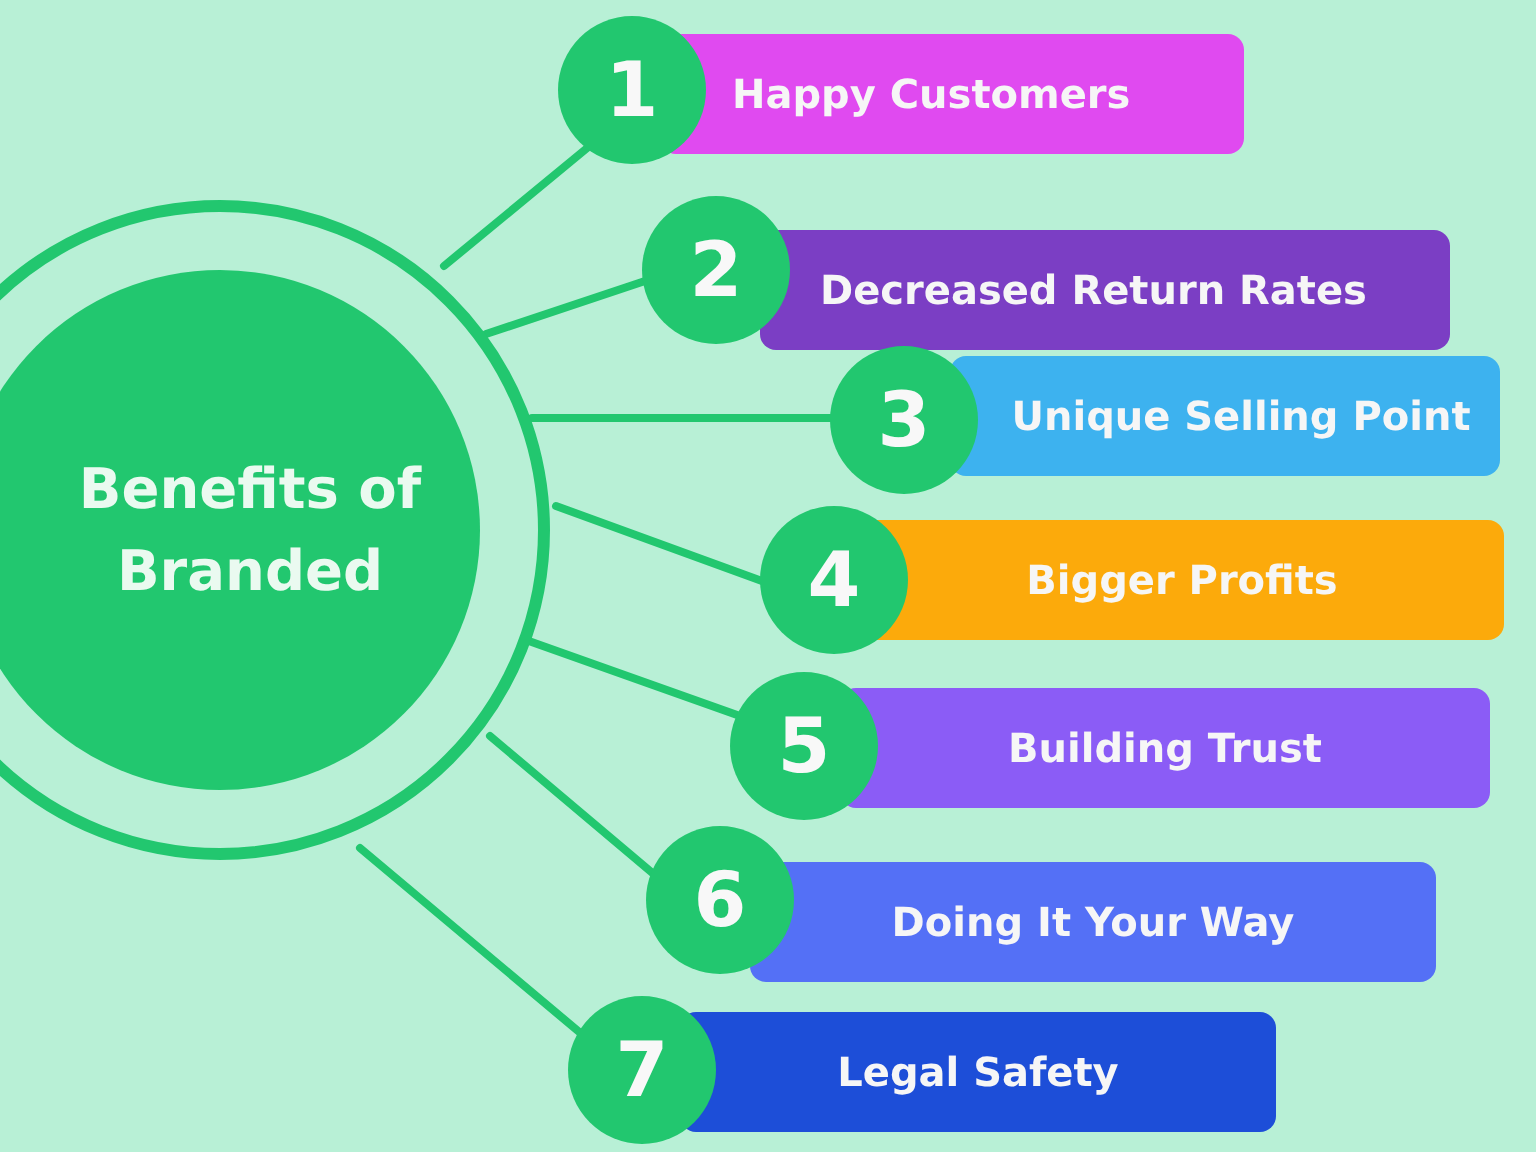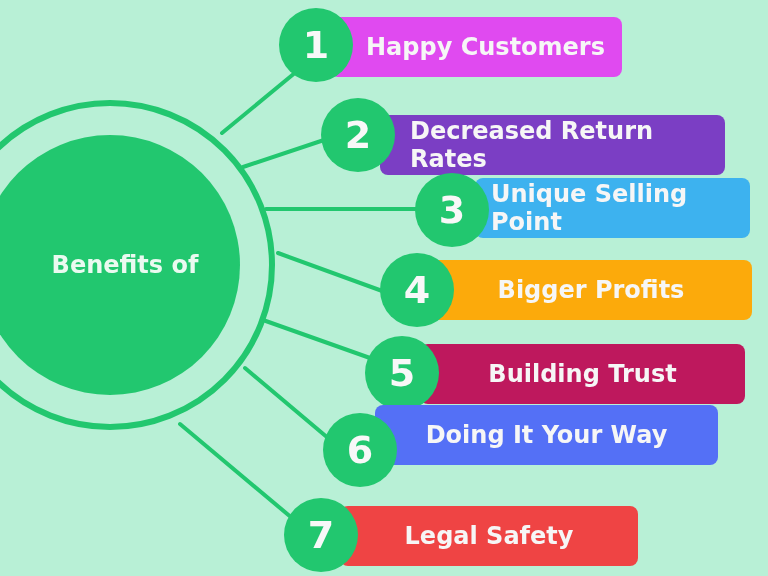--- a/index.html
+++ b/index.html
@@ -1,22 +1,22 @@
 <!DOCTYPE html>
 <html><head>
 <meta charset="utf-8">
 <style>
   html, body { margin: 0; padding: 0; }
   body { width: 768px; height: 576px; overflow: hidden; background: #b8f0d6; position: relative; font-family: "DejaVu Sans", "Liberation Sans", sans-serif; }
   #lines { position: absolute; left: 0; top: 0; width: 768px; height: 576px; }
   .hub { position: absolute; border-radius: 50%; }
   .hub-ring { left: -55px; top: 100px; width: 330px; height: 330px; border: 6px solid #22c76f; box-sizing: border-box; }
   .hub-core { left: -20px; top: 135px; width: 260px; height: 260px; background: #22c76f; display: flex; align-items: center; justify-content: center; }
-  .hub-title { color: #eafaf0; font-weight: bold; font-size: 24px; line-height: 41px; text-align: center; width: 210px; margin-left: 30px; }
-  .bar { position: absolute; height: 60px; border-radius: 8px; display: flex; align-items: center; justify-content: center; color: #f6f6f6; font-weight: bold; font-size: 24px; box-sizing: border-box; }
+  .hub-title { color: #eafaf0; font-weight: bold; font-size: 28px; line-height: 41px; text-align: center; width: 210px; margin-left: 30px; }
+  .bar { position: absolute; height: 60px; border-radius: 8px; display: flex; align-items: center; justify-content: center; color: #f6f6f6; font-weight: bold; font-size: 20px; box-sizing: border-box; }
   .num { position: absolute; width: 74px; height: 74px; border-radius: 50%; background: #22c76f; color: #f8f8f8; font-weight: bold; font-size: 38px; display: flex; align-items: center; justify-content: center; }
 </style>
 </head>
 <body>
 
 <svg id="lines" viewBox="0 0 768 576">
   <g stroke="#22c76f" stroke-width="4" stroke-linecap="round">
     <line x1="222" y1="133" x2="296" y2="72"></line>
     <line x1="243" y1="167" x2="324" y2="140"></line>
     <line x1="266" y1="209" x2="418" y2="209"></line>
@@ -24,20 +24,21 @@
     <line x1="263" y1="320" x2="370" y2="358"></line>
     <line x1="245" y1="368" x2="328" y2="438"></line>
     <line x1="180" y1="424" x2="292" y2="518"></line>
   </g>
 </svg>
 
 <div class="hub hub-ring"></div>
 <div class="hub hub-core">
   <div class="hub-title">
     <div>Benefits of</div>
+    <div>Branded</div>
   </div>
 </div>
 
 <div class="bar" style="left:330px; top:17px; width:292px; background:#e04af0; padding-left:10px; justify-content:flex-start; padding-left:36px;">
   <span>Happy Customers</span>
 </div>
 <div class="num" style="left:279px; top:8px;">1</div>
 
 <div class="bar" style="left:380px; top:102px; width:345px; background:#7b3ec4; justify-content:flex-start; padding-left:30px;margin-top:13px;">
   <span>Decreased Return Rates</span>
@@ -47,26 +48,26 @@
 <div class="bar" style="left:475px; top:178px; width:275px; background:#3db2ef; justify-content:center; padding-left:16px;">
   <span>Unique Selling Point</span>
 </div>
 <div class="num" style="left:415px; top:173px;">3</div>
 
 <div class="bar" style="left:430px; top:260px; width:322px; background:#fcaa0b;text-align:center;">
   <span>Bigger Profits</span>
 </div>
 <div class="num" style="left:380px; top:253px;">4</div>
 
-<div class="bar" style="left:420px; top:344px; width:325px; background:#be185d;">
+<div class="bar" style="left:420px; top:344px; width:325px; background:#8b5cf6;">
   <span>Building Trust</span>
 </div>
 <div class="num" style="left:365px; top:336px;">5</div>
 
-<div class="bar" style="left:375px; top:405px; width:343px; background:#5470f6;">
+<div class="bar" style="left:375px; top:431px; width:343px; background:#5470f6;">
   <span>Doing It Your Way</span>
 </div>
 <div class="num" style="left:323px; top:413px;">6</div>
 
-<div class="bar" style="left:340px; top:506px; width:298px; background:#ef4444;">
+<div class="bar" style="left:340px; top:506px; width:298px; background:#1d4ed8;">
   <span>Legal Safety</span>
 </div>
 <div class="num" style="left:284px; top:498px;">7</div>
 
 </body></html>

